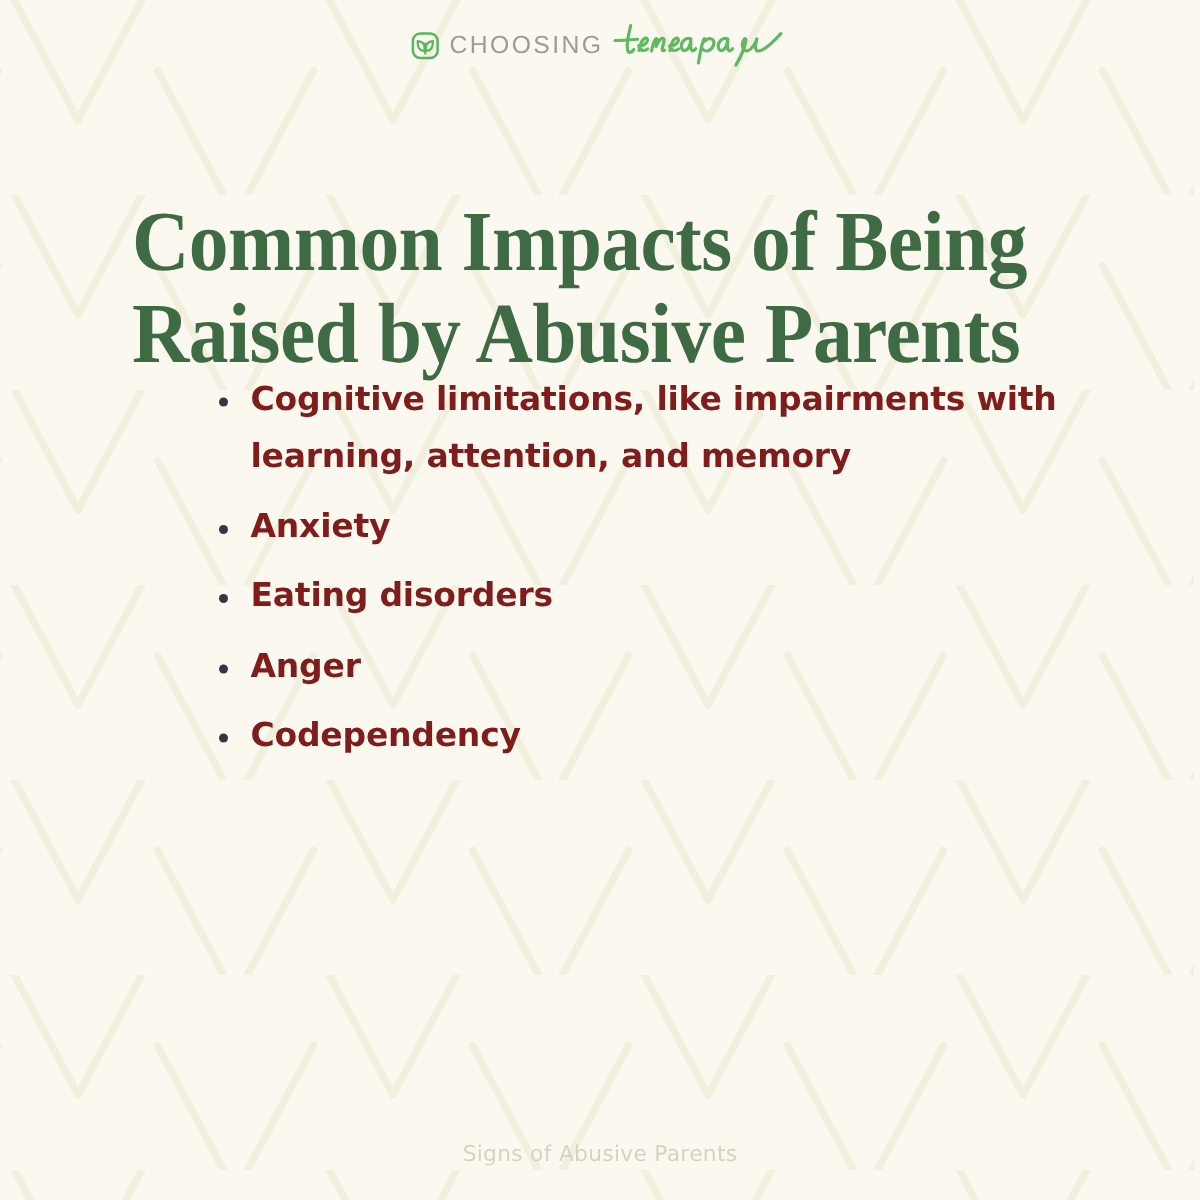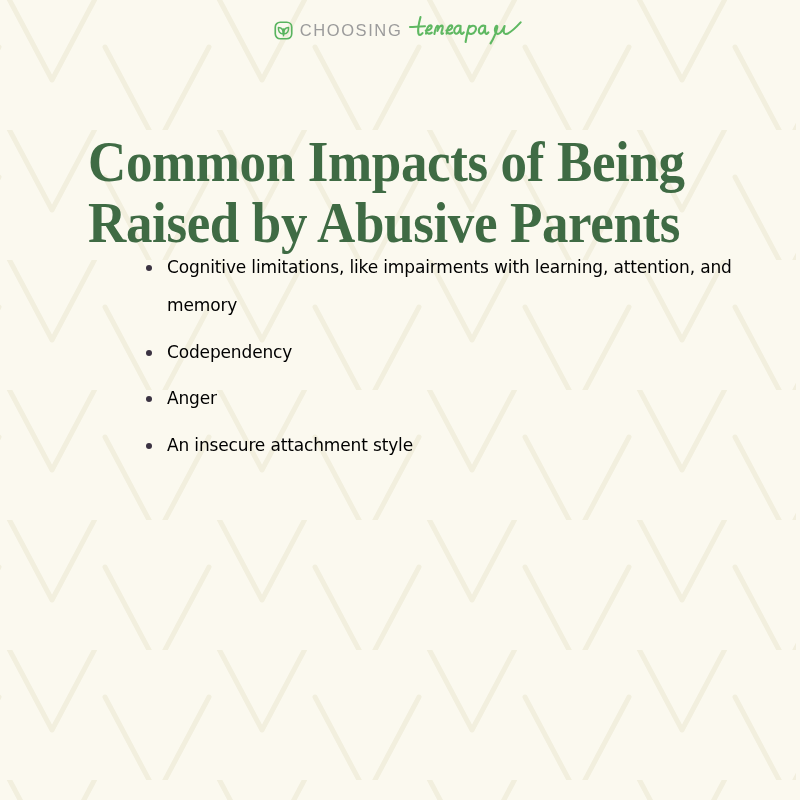--- a/index.html
+++ b/index.html
@@ -105,25 +105,25 @@
     margin: 0;
     padding: 0;
     list-style: none;
   }
 
   #list li {
     position: relative;
     padding-left: 27px;
     margin: 0 0 8.5px 0;
     font-family: "DejaVu Sans", sans-serif;
-    font-size: 17px;
+    font-size: 22px;
     line-height: 38px;
-    font-weight: 400;
+    font-weight: 700;
     letter-spacing: -0.15px;
-    color: #000000;
+    color: #7f1d1d;
   }
 
   #list li .dot {
     position: absolute;
     left: 6px;
     top: 17px;
     width: 6px;
     height: 6px;
     border-radius: 50%;
     background: #3b3342;
@@ -207,26 +207,31 @@
     <span class="tline">Raised by Abusive Parents</span>
   </h1>
 
   <ul id="list">
     <li>
       <span class="dot"></span>
       <span class="txt">Cognitive limitations, like impairments with learning, attention, and memory</span>
     </li>
     <li>
       <span class="dot"></span>
+      <span class="txt">Anxiety</span>
+    </li>
+    <li>
+      <span class="dot"></span>
+      <span class="txt">Eating disorders</span>
+    </li>
+    <li>
+      <span class="dot"></span>
+      <span class="txt">Anger</span>
+    </li>
+    <li>
+      <span class="dot"></span>
       <span class="txt">Codependency</span>
     </li>
-    <li>
-      <span class="dot"></span>
-      <span class="txt">Anger</span>
-    </li>
-    <li>
-      <span class="dot"></span>
-      <span class="txt">An insecure attachment style</span>
-    </li>
   </ul>
 
+  <div id="footer">Signs of Abusive Parents</div>
 
 </div>
 
 </body></html>

